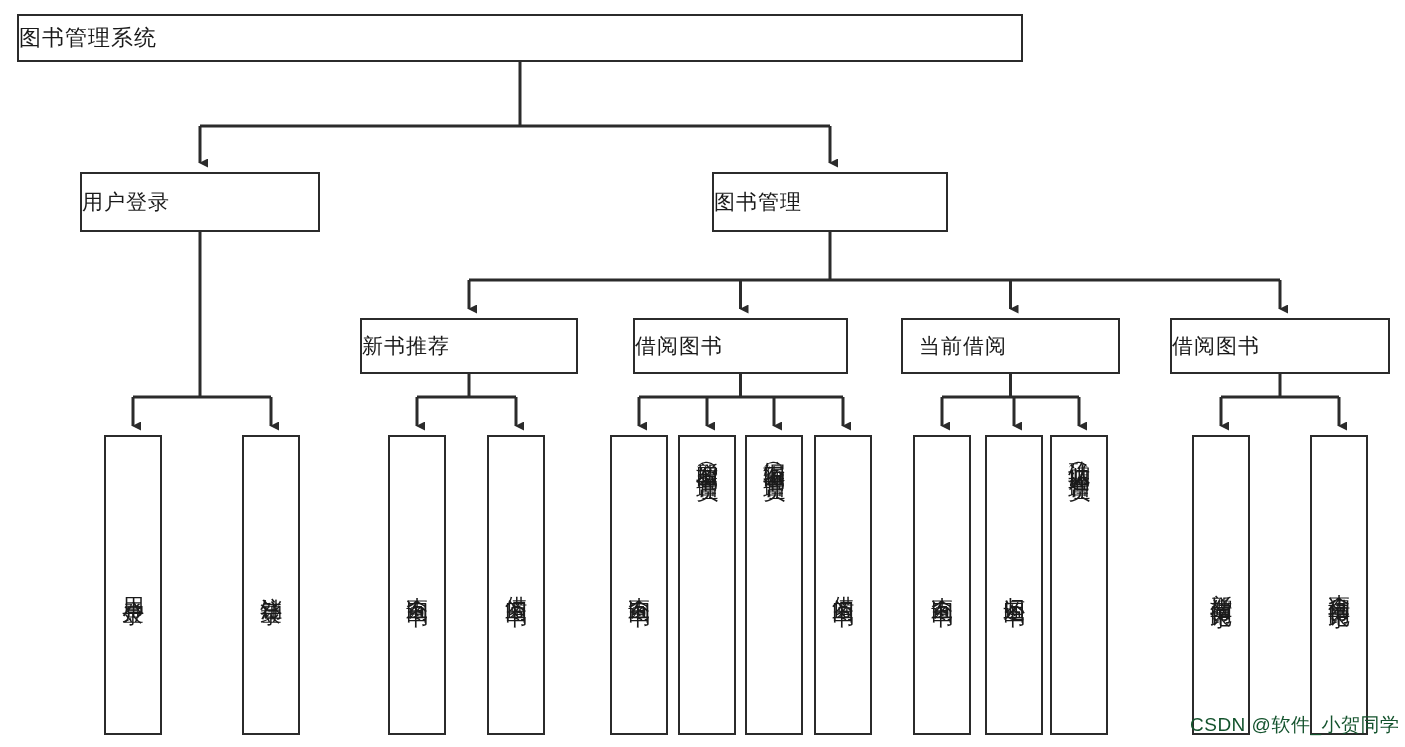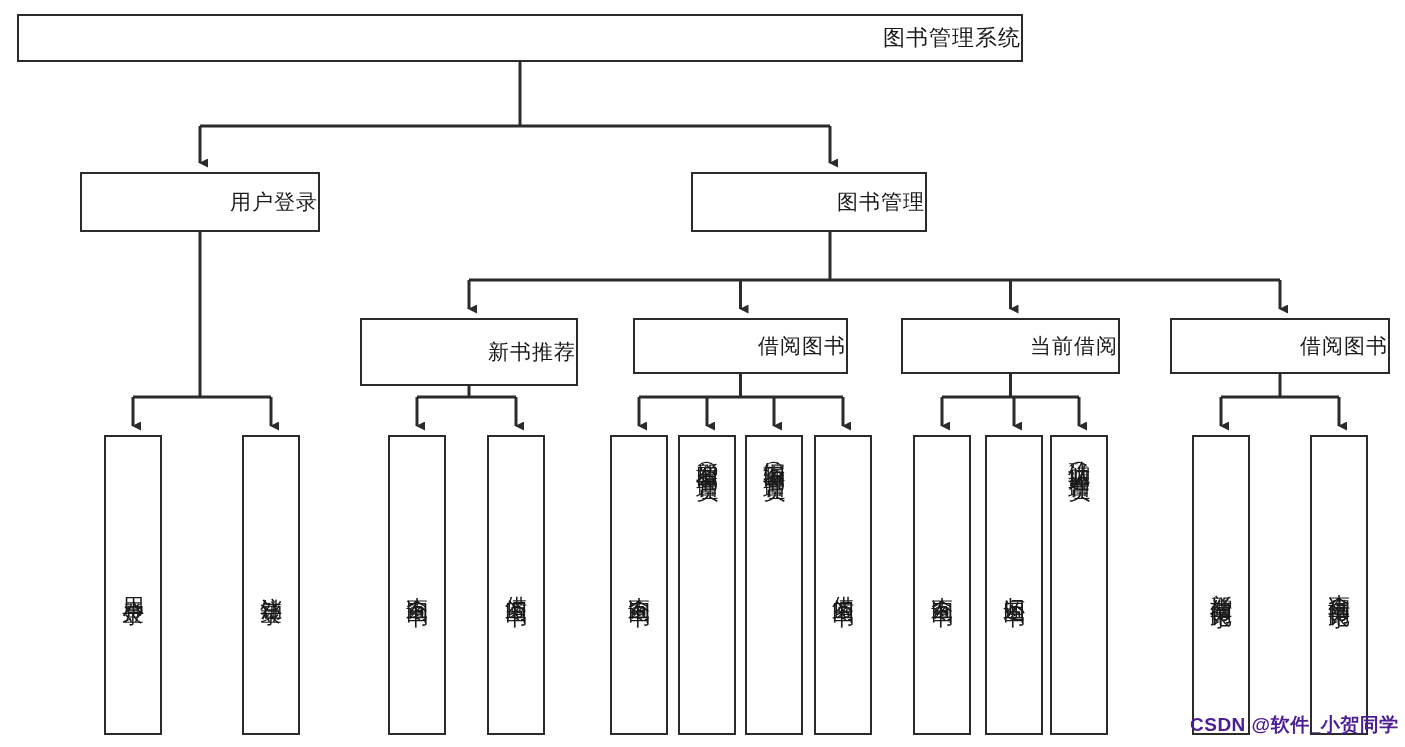--- a/index.html
+++ b/index.html
@@ -25,21 +25,21 @@
     height: 747px;
     pointer-events: none;
   }
   .node {
     position: absolute;
     box-sizing: border-box;
     background: #ffffff;
     border: 2px solid #2b2b2b;
     display: flex;
     align-items: center;
-    justify-content: flex-end;
+    justify-content: flex-start;
     color: #1a1a1a;
     z-index: 2;
   }
   .node.horiz {
     font-size: 21px;
     letter-spacing: 1px;
     line-height: 1.1;
   }
   .node.root {
     font-size: 22px;
@@ -60,25 +60,24 @@
     color: #1a1a1a;
   }
   
   .node.vert.center {
     align-items: center;
     padding-top: 0;
   }
   .watermark {
     position: absolute;
     font-size: 19px;
-    color: #4c1d95;
+    color: #14532d;
     white-space: nowrap;
     z-index: 3;
     letter-spacing: 0.5px;
-    font-weight: bold;
   }
 </style>
 </head>
 <body>
 
 <div id="stage">
   <svg id="edges" viewBox="0 0 1405 747" xmlns="http://www.w3.org/2000/svg">
     <defs>
       <marker id="arrowhead" markerWidth="9" markerHeight="9" refX="4.5" refY="8" orient="auto" markerUnits="userSpaceOnUse">
         <polygon points="0,0 9,0 4.5,9" fill="#2b2b2b"></polygon>
@@ -121,30 +120,30 @@
       </g>
   </svg>
 
   <div id="nodes-layer">
       <div class="node horiz root" style="left: 17px; top: 14px; width: 1006px; height: 48px;">
         <span>图书管理系统</span>
       </div>
       <div class="node horiz" style="left: 80px; top: 172px; width: 240px; height: 60px;">
         <span>用户登录</span>
       </div>
-      <div class="node horiz" style="left: 691px; top: 172px; width: 236px; height: 60px;">
+      <div class="node horiz" style="left: 712px; top: 172px; width: 236px; height: 60px;">
         <span>图书管理</span>
       </div>
-      <div class="node horiz" style="left: 360px; top: 318px; width: 218px; height: 68px;">
+      <div class="node horiz" style="left: 360px; top: 318px; width: 218px; height: 56px;">
         <span>新书推荐</span>
       </div>
       <div class="node horiz" style="left: 633px; top: 318px; width: 215px; height: 56px;">
         <span>借阅图书</span>
       </div>
-      <div class="node horiz" style="left: 901px; top: 318px; width: 219px; height: 56px;">
+      <div class="node horiz" style="left: 901px; top: 318px; width: 219px; height: 56px; padding-left: 16px;">
         <span>当前借阅</span>
       </div>
       <div class="node horiz" style="left: 1170px; top: 318px; width: 220px; height: 56px;">
         <span>借阅图书</span>
       </div>
       <div class="node vert center" style="left: 104px; top: 435px; width: 58px; height: 300px;">
         <span class="vtext">用户登录</span>
       </div>
       <div class="node vert center" style="left: 242px; top: 435px; width: 58px; height: 300px;">
         <span class="vtext">注销登录</span>

